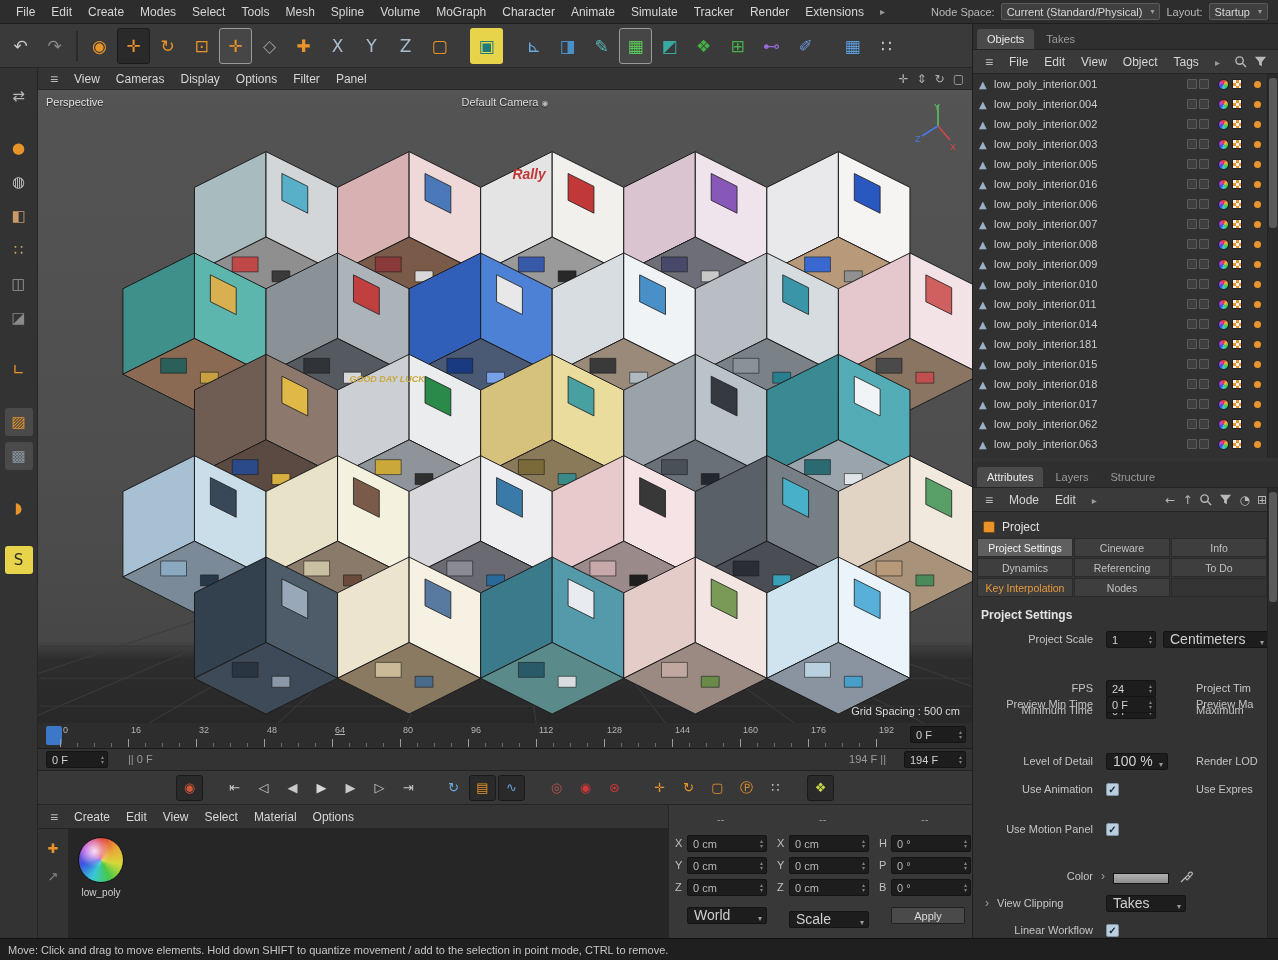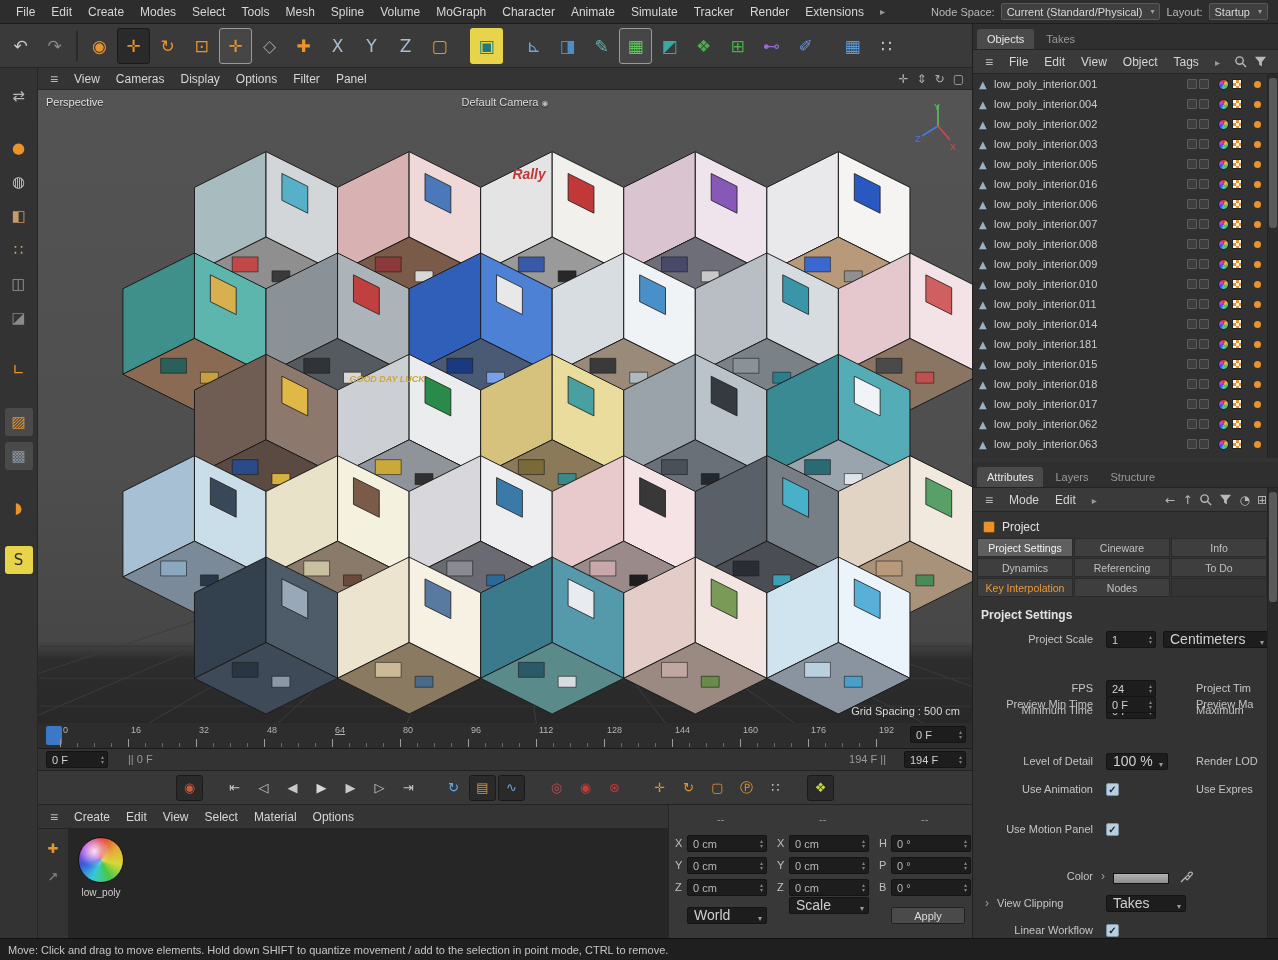--- a/index.html
+++ b/index.html
@@ -708,21 +708,21 @@
       </span>
       <span class="clabel" style="left: 210px; top: 76px;">B</span>
       <span class="cfield" style="left: 222px; top: 74px;">
         <span>0 °</span>
         <span class="spn"></span>
       </span>
     </div>
   <span class="ddf" style="position:absolute;left:18px;top:102px;width:80px">
     <span>World</span>
   </span>
-  <span class="ddf" style="position:absolute;left:120px;top:92px;width:80px">
+  <span class="ddf" style="position:absolute;left:120px;top:106px;width:80px">
     <span>Scale</span>
   </span>
   <span class="btn" style="position:absolute;left:222px;top:102px;width:74px;height:17px">Apply</span>
 </div>
 
 <div id="right-panel">
 
   <div id="obj-tabs" style="top:0">
       <span class="ptab sel">Objects</span>
       <span class="ptab">Takes</span>

